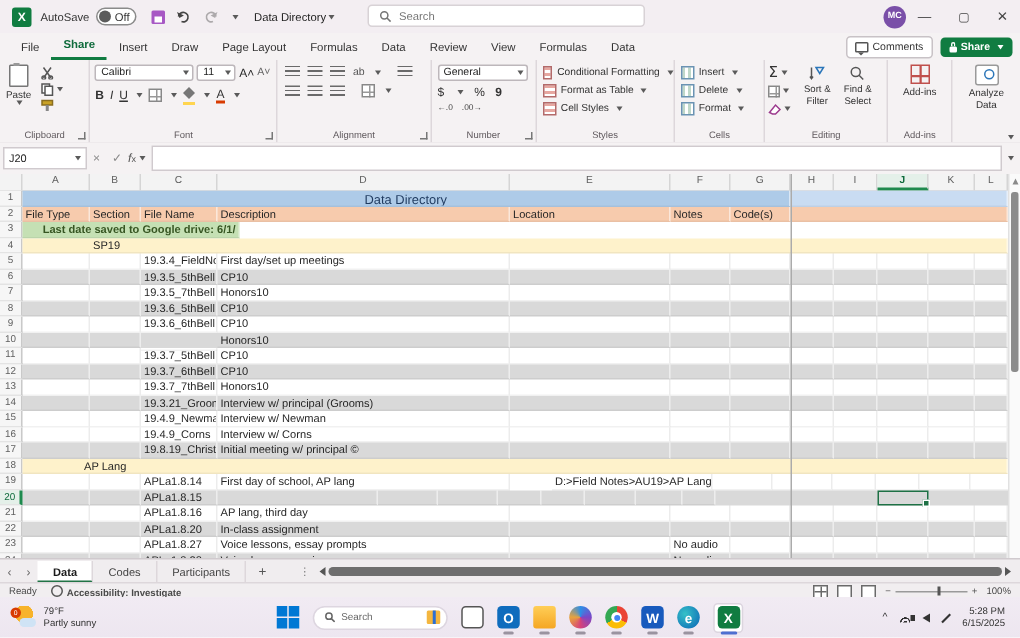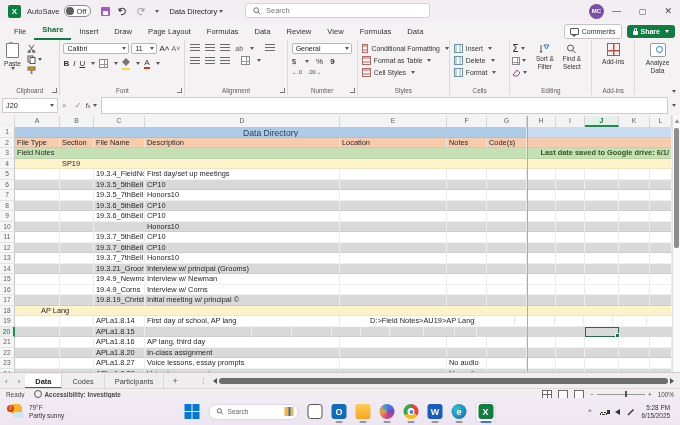--- a/index.html
+++ b/index.html
@@ -490,21 +490,20 @@
         <div class="cell c-head" style="width: 34px;">Section</div>
         <div class="cell c-head" style="width: 51px;">File Name</div>
         <div class="cell c-head" style="width: 195px;">Description</div>
         <div class="cell c-head" style="width: 107px;">Location</div>
         <div class="cell c-head" style="width: 40px;">Notes</div>
         <div class="cell c-head" style="width: 40px;">Code(s)</div>
         <div class="cell c-head" style="width: 145px;"></div>
       </div>
       <div class="row c-colored">
         <div class="rn">3</div>
-        <div class="cell c-note" style="width: 512px;">Field Notes</div>
         <div class="cell c-note-r" style="width: 145px;">Last date saved to Google drive: 6/1/</div>
       </div>
       <div class="row c-colored">
         <div class="rn">4</div>
         <div class="cell c-section" style="width: 657px; padding-left: 47px;">SP19</div>
       </div>
       <div class="row">
         <div class="rn">5</div>
         <div class="cell" style="width: 45px;"></div>
         <div class="cell" style="width: 34px;"></div>
@@ -694,21 +693,21 @@
         <div class="cell" style="width: 40px;"></div>
         <div class="cell" style="width: 40px;"></div>
         <div class="cell" style="width: 29px;"></div>
         <div class="cell" style="width: 29px;"></div>
         <div class="cell" style="width: 34px;"></div>
         <div class="cell" style="width: 31px;"></div>
         <div class="cell" style="width: 22px;"></div>
       </div>
       <div class="row c-colored">
         <div class="rn">18</div>
-        <div class="cell c-section" style="width: 657px; padding-left: 26px;">AP Lang</div>
+        <div class="cell c-section" style="width: 657px; padding-left: 41px;">AP Lang</div>
       </div>
       <div class="row">
         <div class="rn">19</div>
         <div class="cell" style="width: 45px;"></div>
         <div class="cell" style="width: 34px;"></div>
         <div class="cell" style="width: 51px;">APLa1.8.14</div>
         <div class="cell" style="width: 195px;">First day of school, AP lang</div>
         <div class="cell" style="width: 107px; margin-left: 28px;">D:&gt;Field Notes&gt;AU19&gt;AP Lang</div>
         <div class="cell" style="width: 40px;"></div>
         <div class="cell" style="width: 40px;"></div>

